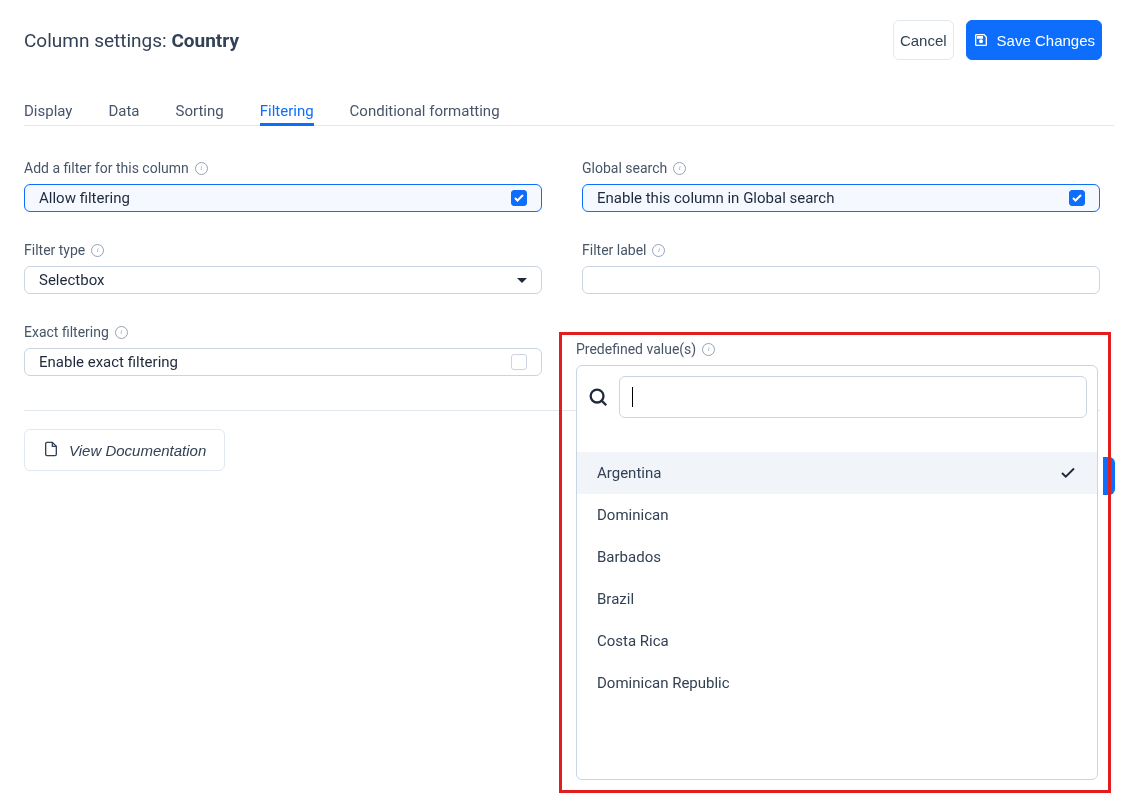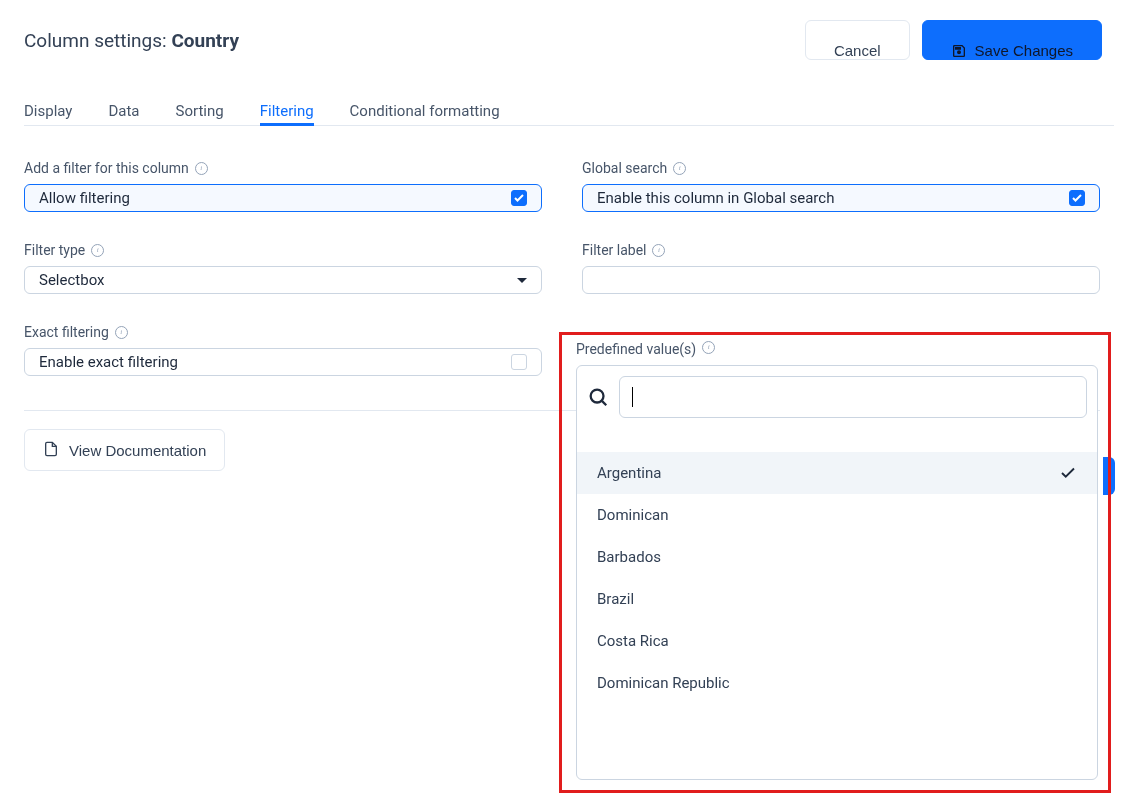--- a/index.html
+++ b/index.html
@@ -31,37 +31,37 @@
   }
   .title-row .col-name {
     font-weight: 700;
   }
   .header-buttons {
     display: flex;
     gap: 12px;
   }
   .btn {
     height: 40px;
-    padding: 0 28px;
+    padding: 0 6px;
     border-radius: 6px;
     font-size: 15px;
     cursor: pointer;
     display: inline-flex;
-    align-items: flex-end;
+    align-items: center;
     gap: 8px;
   }
   .btn-secondary {
     background: #fff;
     border: 1px solid #e2e8f0;
     color: #334155;
   }
   .btn-primary {
     background: #0d6efd;
     border: 1px solid #0d6efd;
-    color: #0f172a;
+    color: #ffffff;
   }
   .save-icon {
     width: 16px; height: 16px;
     display: inline-block;
   }
 
   .tabs {
     display: flex;
     gap: 36px;
     border-bottom: 1px solid #e2e8f0;
@@ -170,35 +170,37 @@
     padding: 0 18px;
     border: 1px solid #e2e8f0;
     border-radius: 6px;
     background: #fff;
     color: #334155;
     font-size: 15px;
     display: inline-flex;
     align-items: center;
     gap: 10px;
     cursor: pointer;
+    font-style: italic;
   }
 
   
   .predef-wrapper {
     position: absolute;
     left: 559px;
     top: 332px;
     width: 552px;
     border: 3px solid #e11d1d;
     padding: 6px 10px 10px 14px;
   }
   .predef-label {
     font-size: 14px;
     color: #475569;
     display: flex;
+    align-items: center;
     gap: 6px;
     margin-bottom: 8px;
   }
   .predef-box {
     border: 1px solid #cbd5e1;
     border-radius: 6px;
     background: #fff;
     height: 415px;
     display: flex;
     flex-direction: column;

